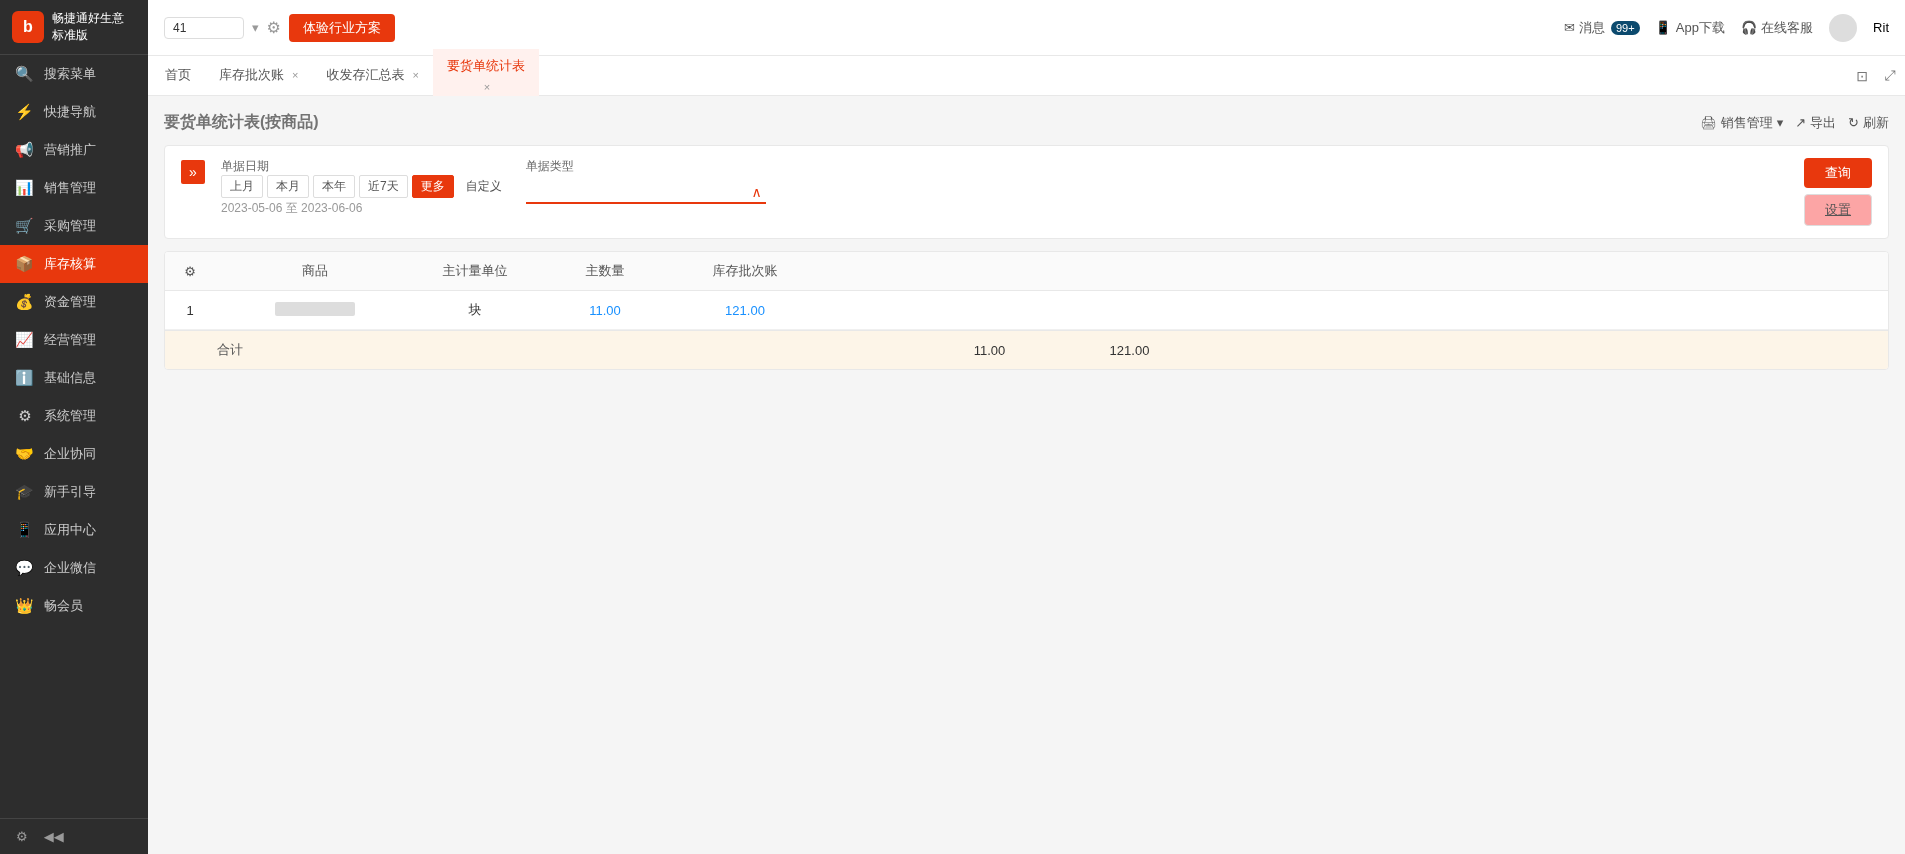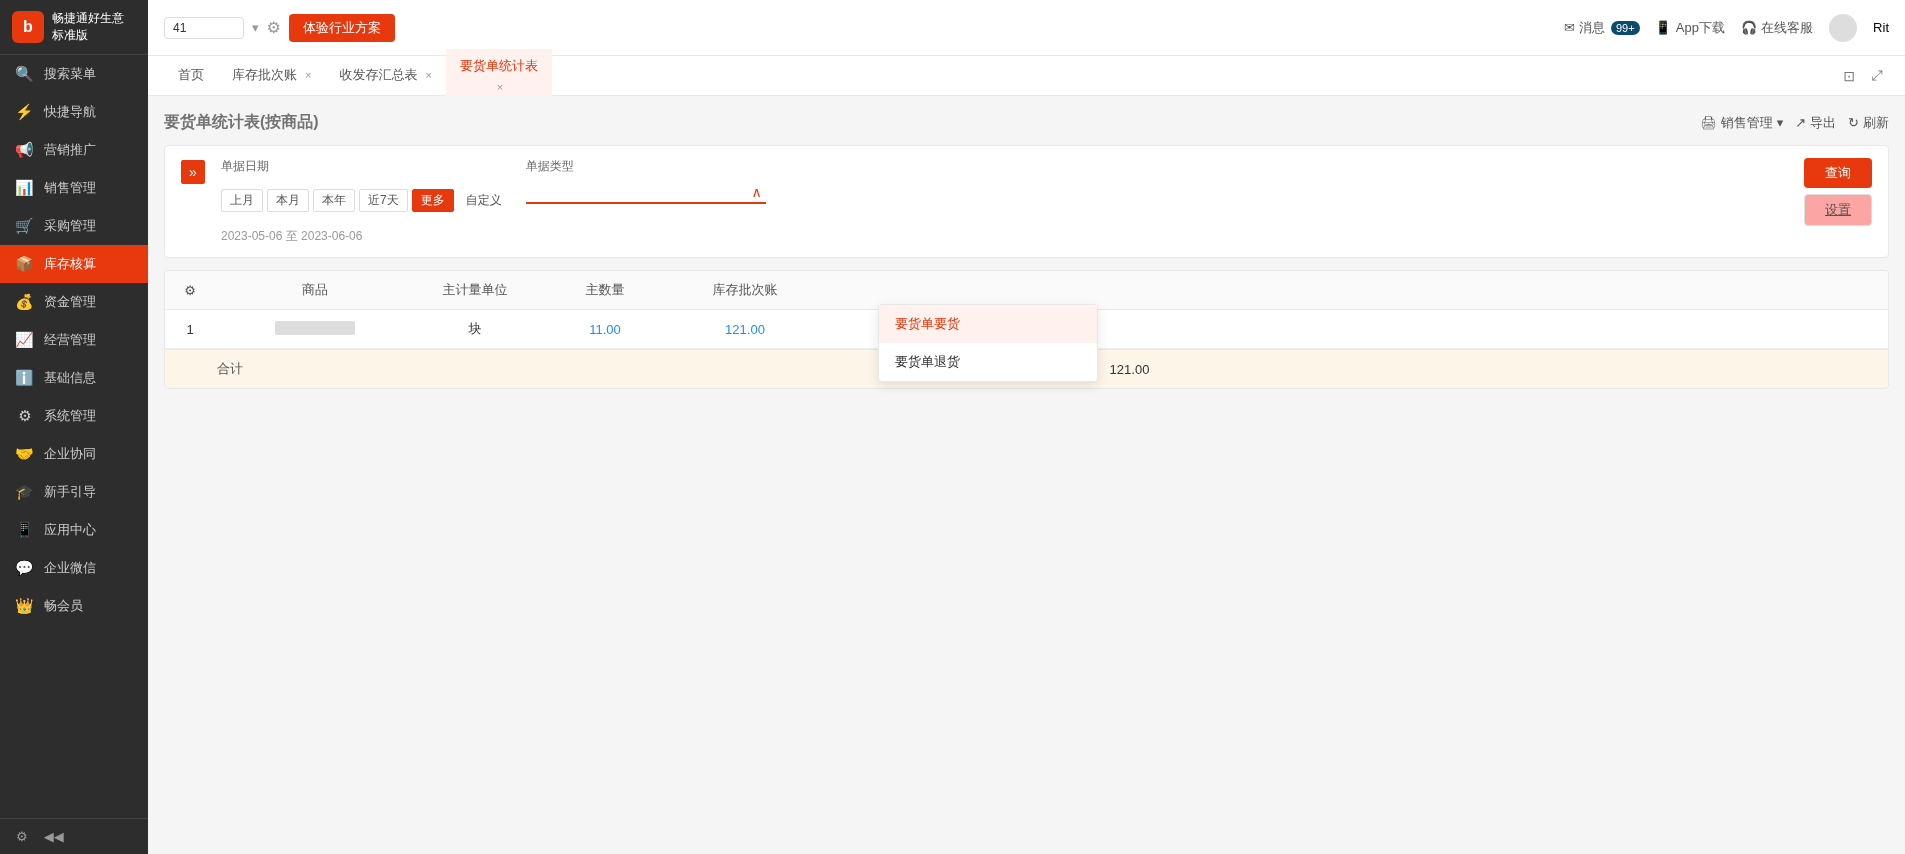--- a/index.html
+++ b/index.html
@@ -160,21 +160,21 @@
       background: #ddd;
       border-radius: 50%;
     }
 
     
     .tabs-bar {
       background: #fff;
       border-bottom: 1px solid #e8e8e8;
       display: flex;
       align-items: center;
-      padding: 0 16px;
+      padding: 0 3px;
       height: 40px;
       flex-shrink: 0;
       gap: 0;
     }
     .tab-item {
       padding: 8px 14px;
       font-size: 13px;
       color: #555;
       cursor: pointer;
       display: flex;
@@ -274,21 +274,21 @@
     .filter-fields {
       flex: 1;
       display: flex;
       align-items: flex-start;
       gap: 16px;
       flex-wrap: wrap;
     }
     .filter-field {
       display: flex;
       flex-direction: column;
-      gap: 14px;
+      gap: 0;
     }
     .filter-label {
       font-size: 12px;
       color: #666;
       white-space: nowrap;
     }
     .filter-date-row {
       display: flex;
       align-items: center;
       gap: 6px;
@@ -702,19 +702,15 @@
       </table>
       <div class="table-footer">
         <span class="table-footer-label">合计</span>
         <span style="flex:1;"></span>
         <span class="table-footer-val" style="min-width:140px;text-align:center;">11.00</span>
         <span class="table-footer-val" style="min-width:140px;text-align:center;">121.00</span>
         <span style="flex:1;"></span>
       </div>
     </div>
 
-    <div class="dropdown-overlay" id="type-dropdown">
-    <div class="dropdown-item selected">要货单要货</div>
-        <div class="dropdown-item">要货单退货</div>
-      </div>
 
   </div>
 </div>
 
 </body></html>

